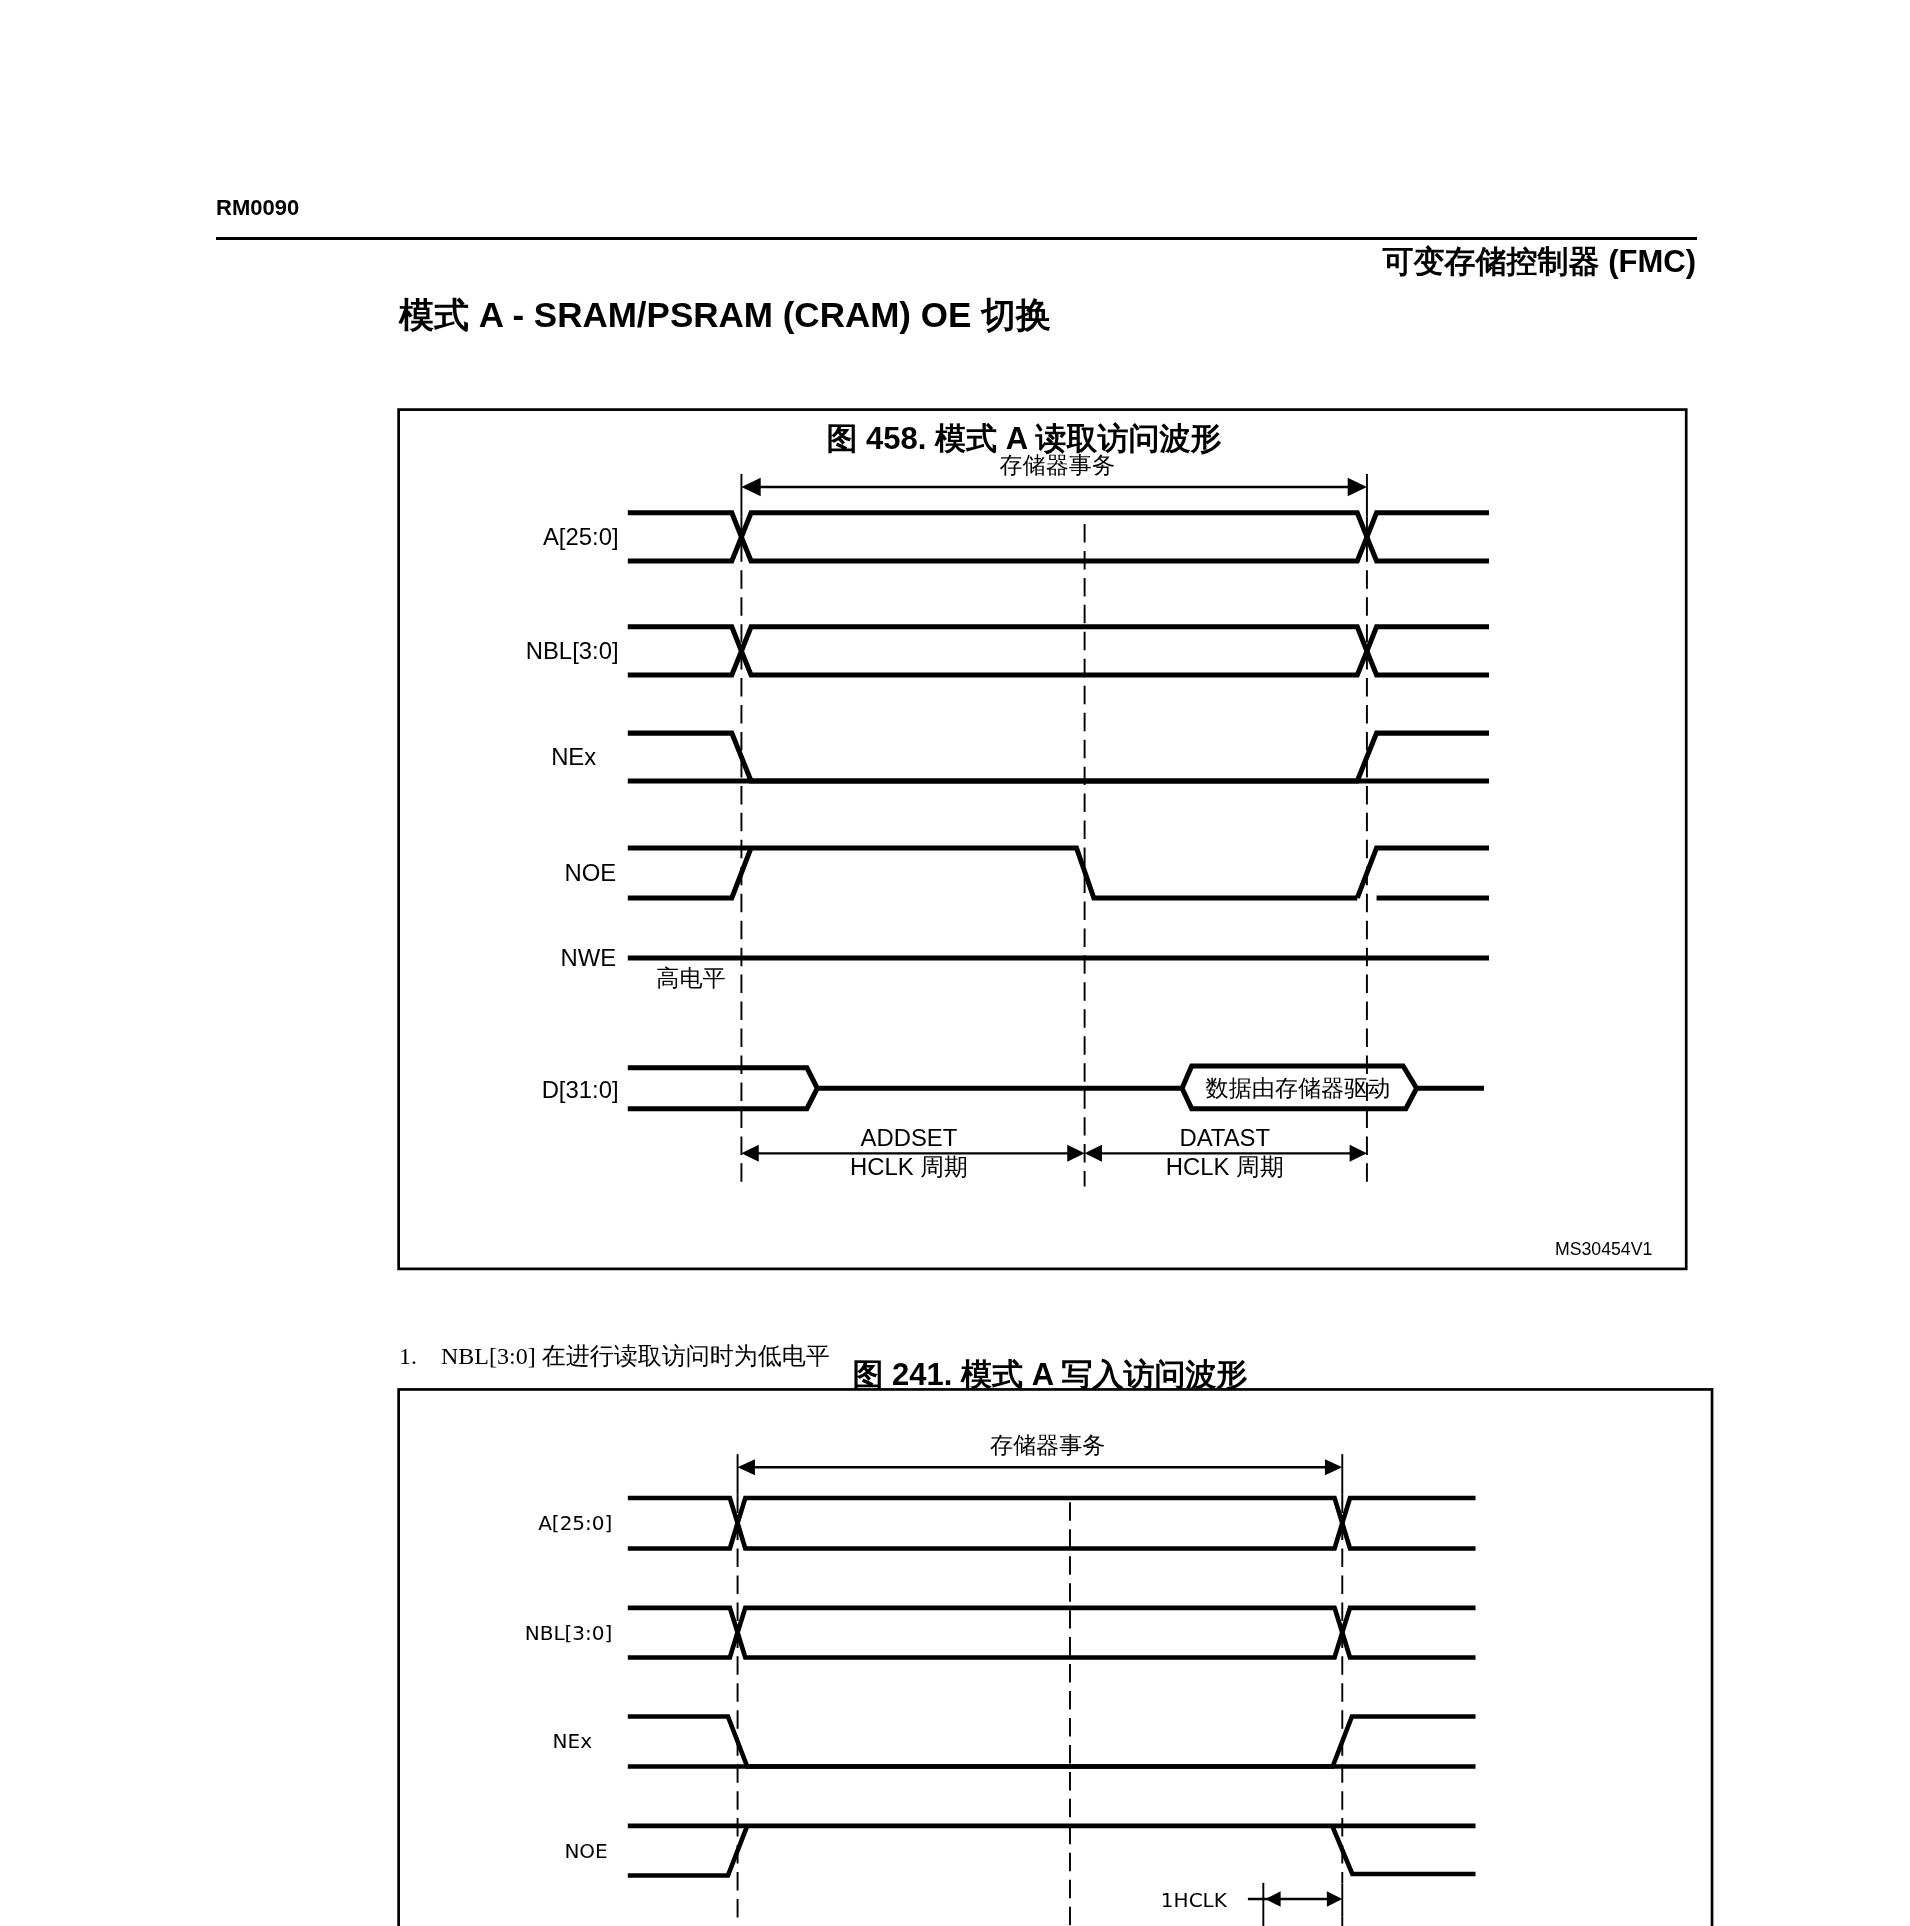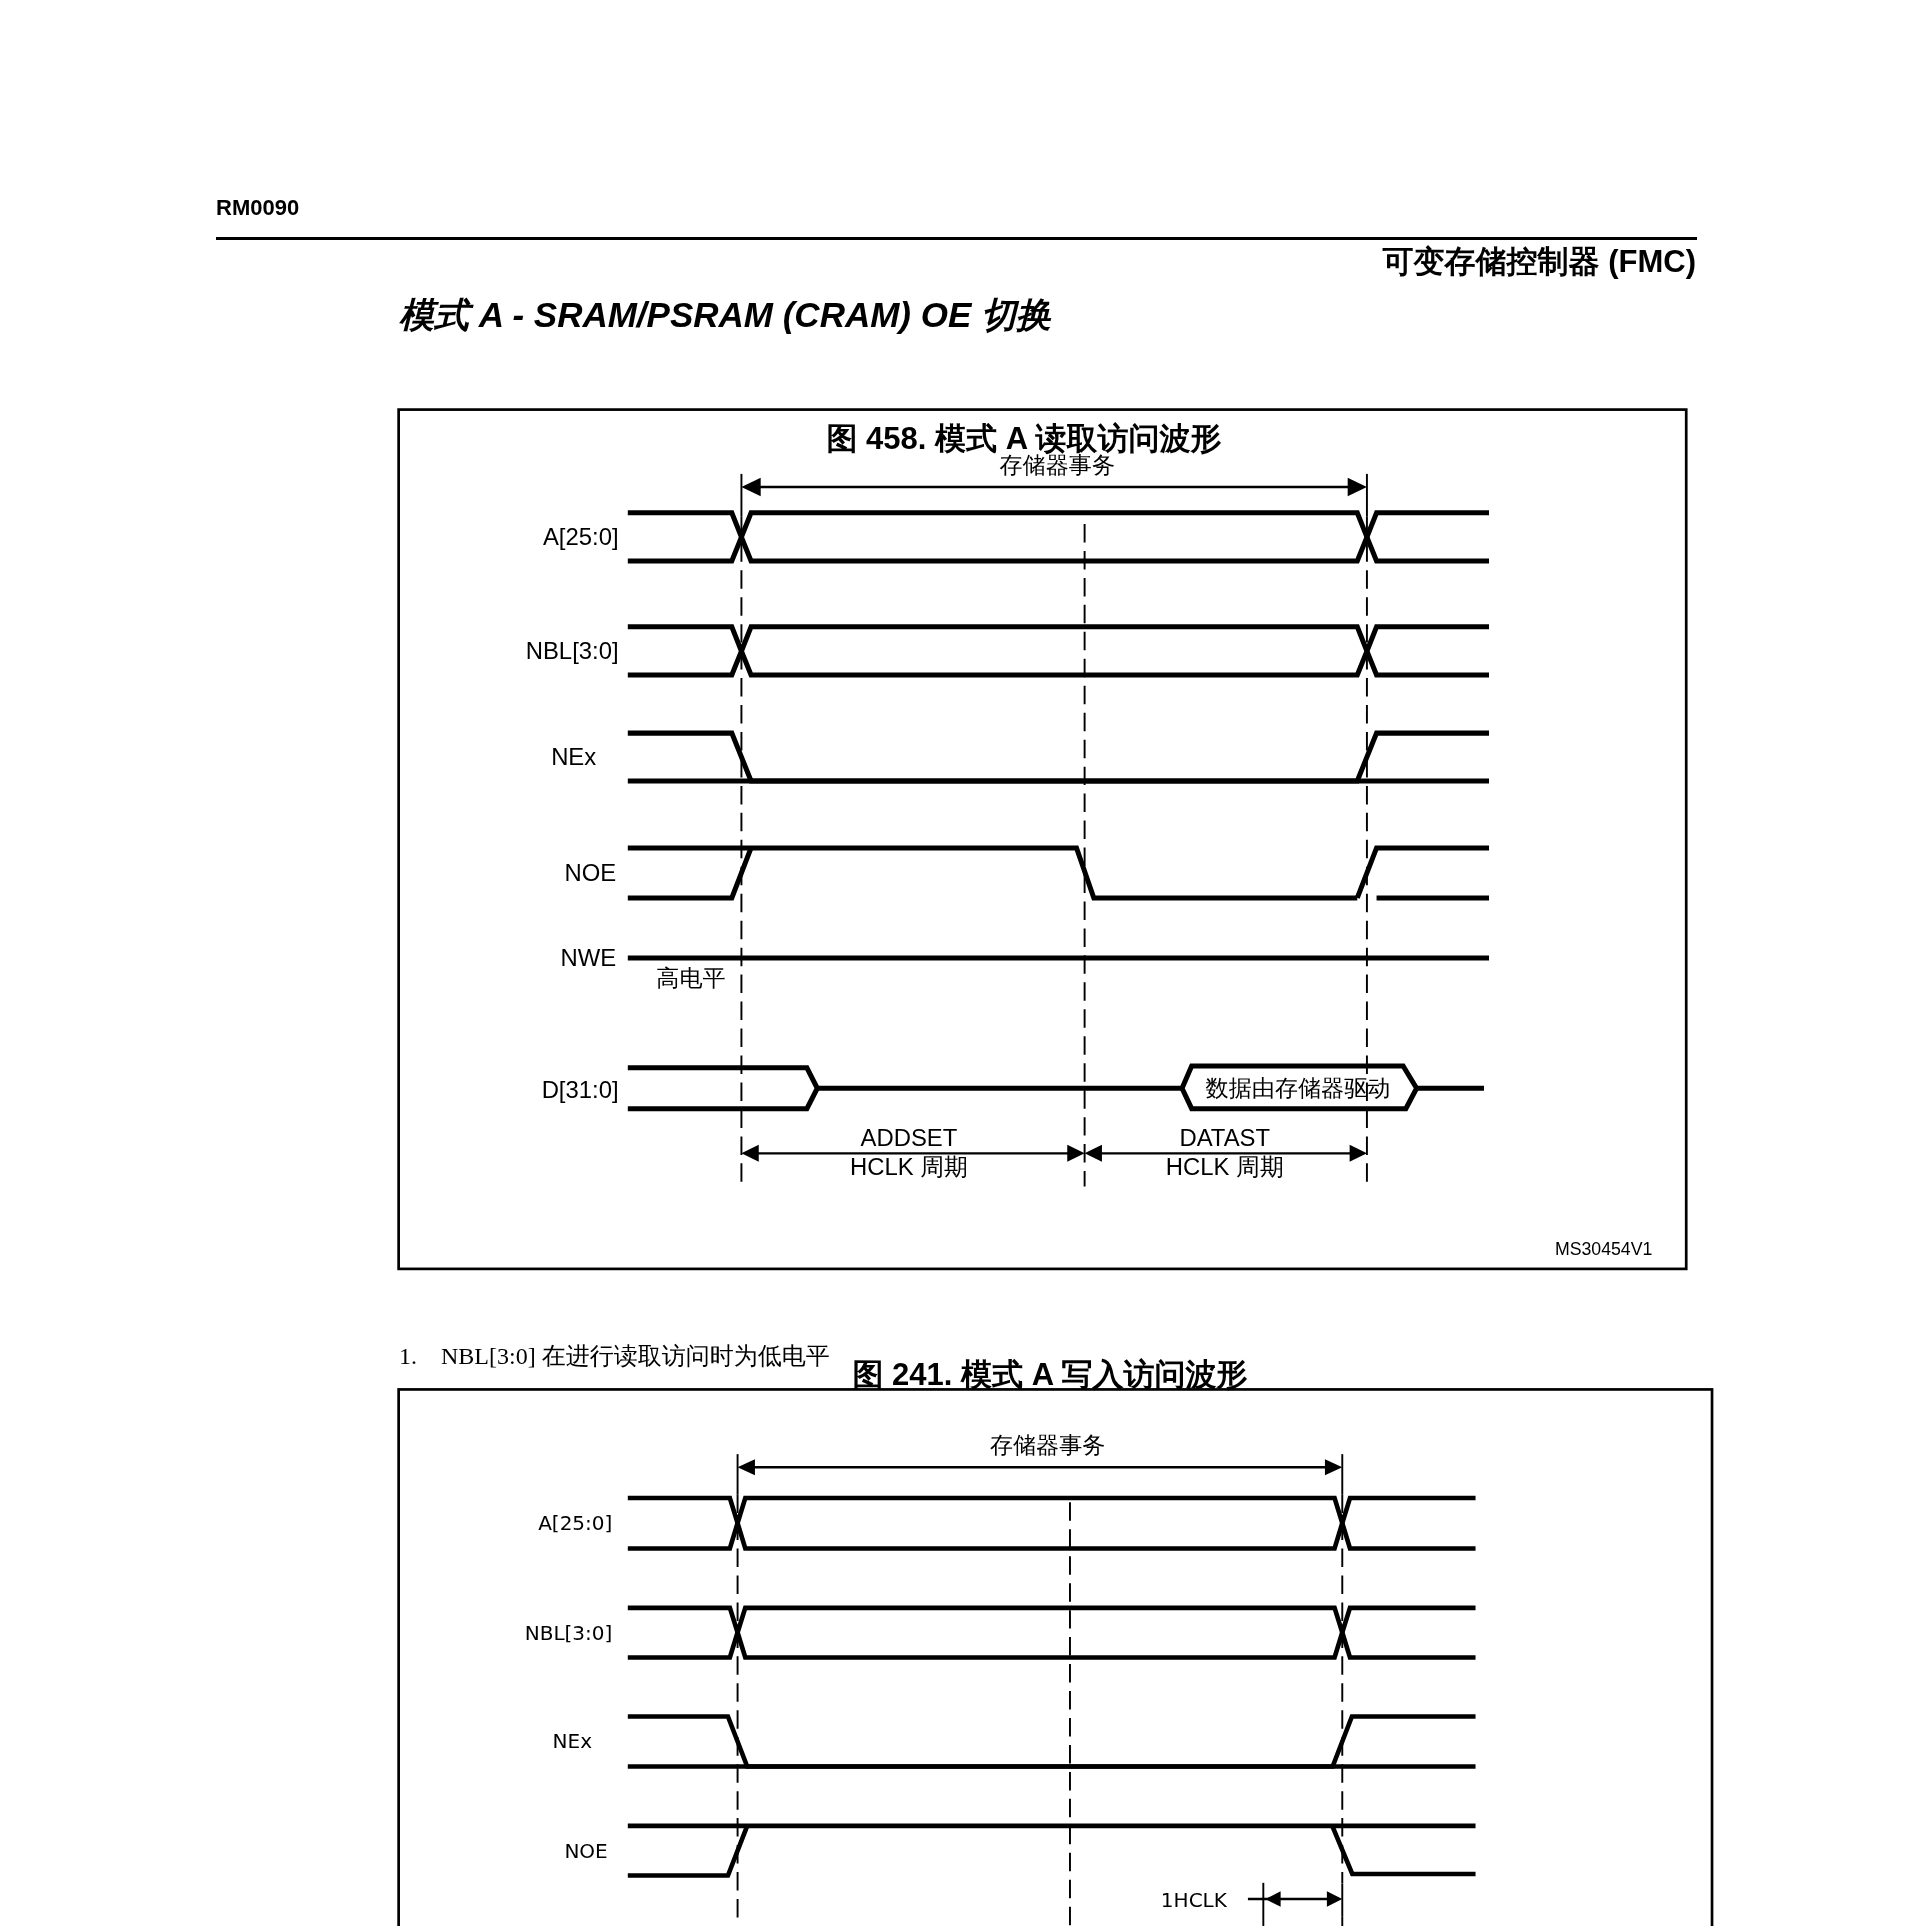--- a/index.html
+++ b/index.html
@@ -2,21 +2,21 @@
 <html style="font-size:6.2px"><head>
 <meta charset="utf-8">
 <style>
   html, body { margin:0; padding:0; background:#ffffff; }
   body { width:1910px; height:2703px; position:relative; overflow:hidden;
          font-family:"Liberation Sans", "DejaVu Sans", sans-serif; color:#000; }
   .abs { position:absolute; white-space:nowrap; }
   .hdr-left { left:216px; top:195px; font-size:22px; font-weight:bold; }
   .hdr-right { right:214px; top:193px; font-size:31px; font-weight:bold; text-align:right;margin-top:48px; }
   .rule { position:absolute; left:216px; width:1481px; height:3.1px; background:#000; }
-  .section-title { left:399px; top:292px; font-size:35px; font-weight:bold;font-style:italic; }
+  .section-title { left:399px; top:292px; font-size:35px; font-weight:bold; }
   .fig-title { font-size:31px; font-weight:bold; transform:translateX(-50%); }
   svg.diagram { position:absolute; left:0; top:0; overflow:visible; }
   .sig { stroke:#000; stroke-width:13; fill:none; stroke-linejoin:miter; stroke-linecap:butt; }
   .sig2 { stroke:#000; stroke-width:12; fill:none; stroke-linejoin:miter; }
   .dash { stroke:#000; stroke-width:5; stroke-dasharray:48 22; fill:none; }
   .thin { stroke:#000; stroke-width:5; fill:none; }
   .arrowline { stroke:#000; stroke-width:6; fill:none; }
   .box { stroke:#000; stroke-width:7; fill:none; }
   .sigtxt { font-family:"Liberation Sans", sans-serif; font-size:62px; fill:#000; }
   .sigtxt2 { font-family:"DejaVu Sans", sans-serif; font-size:52px; fill:#000; }

